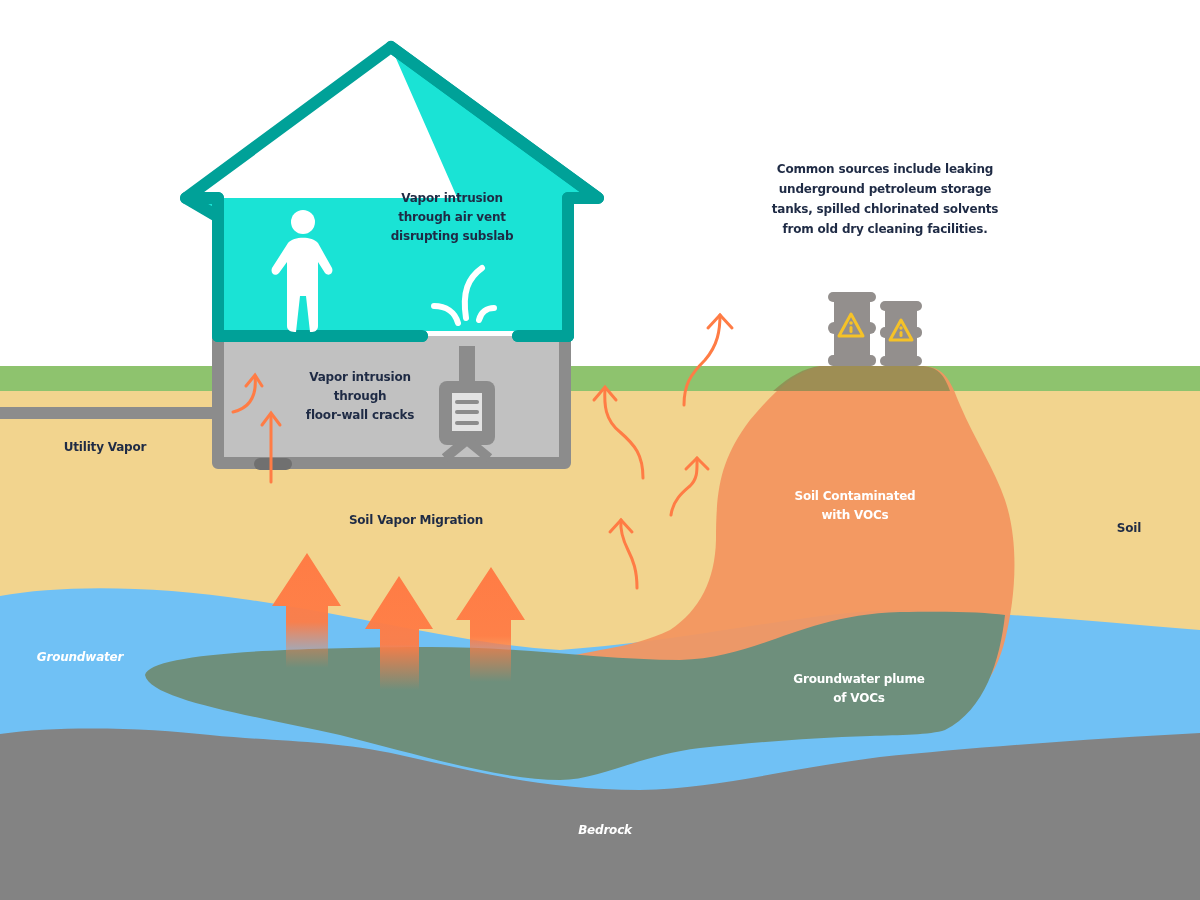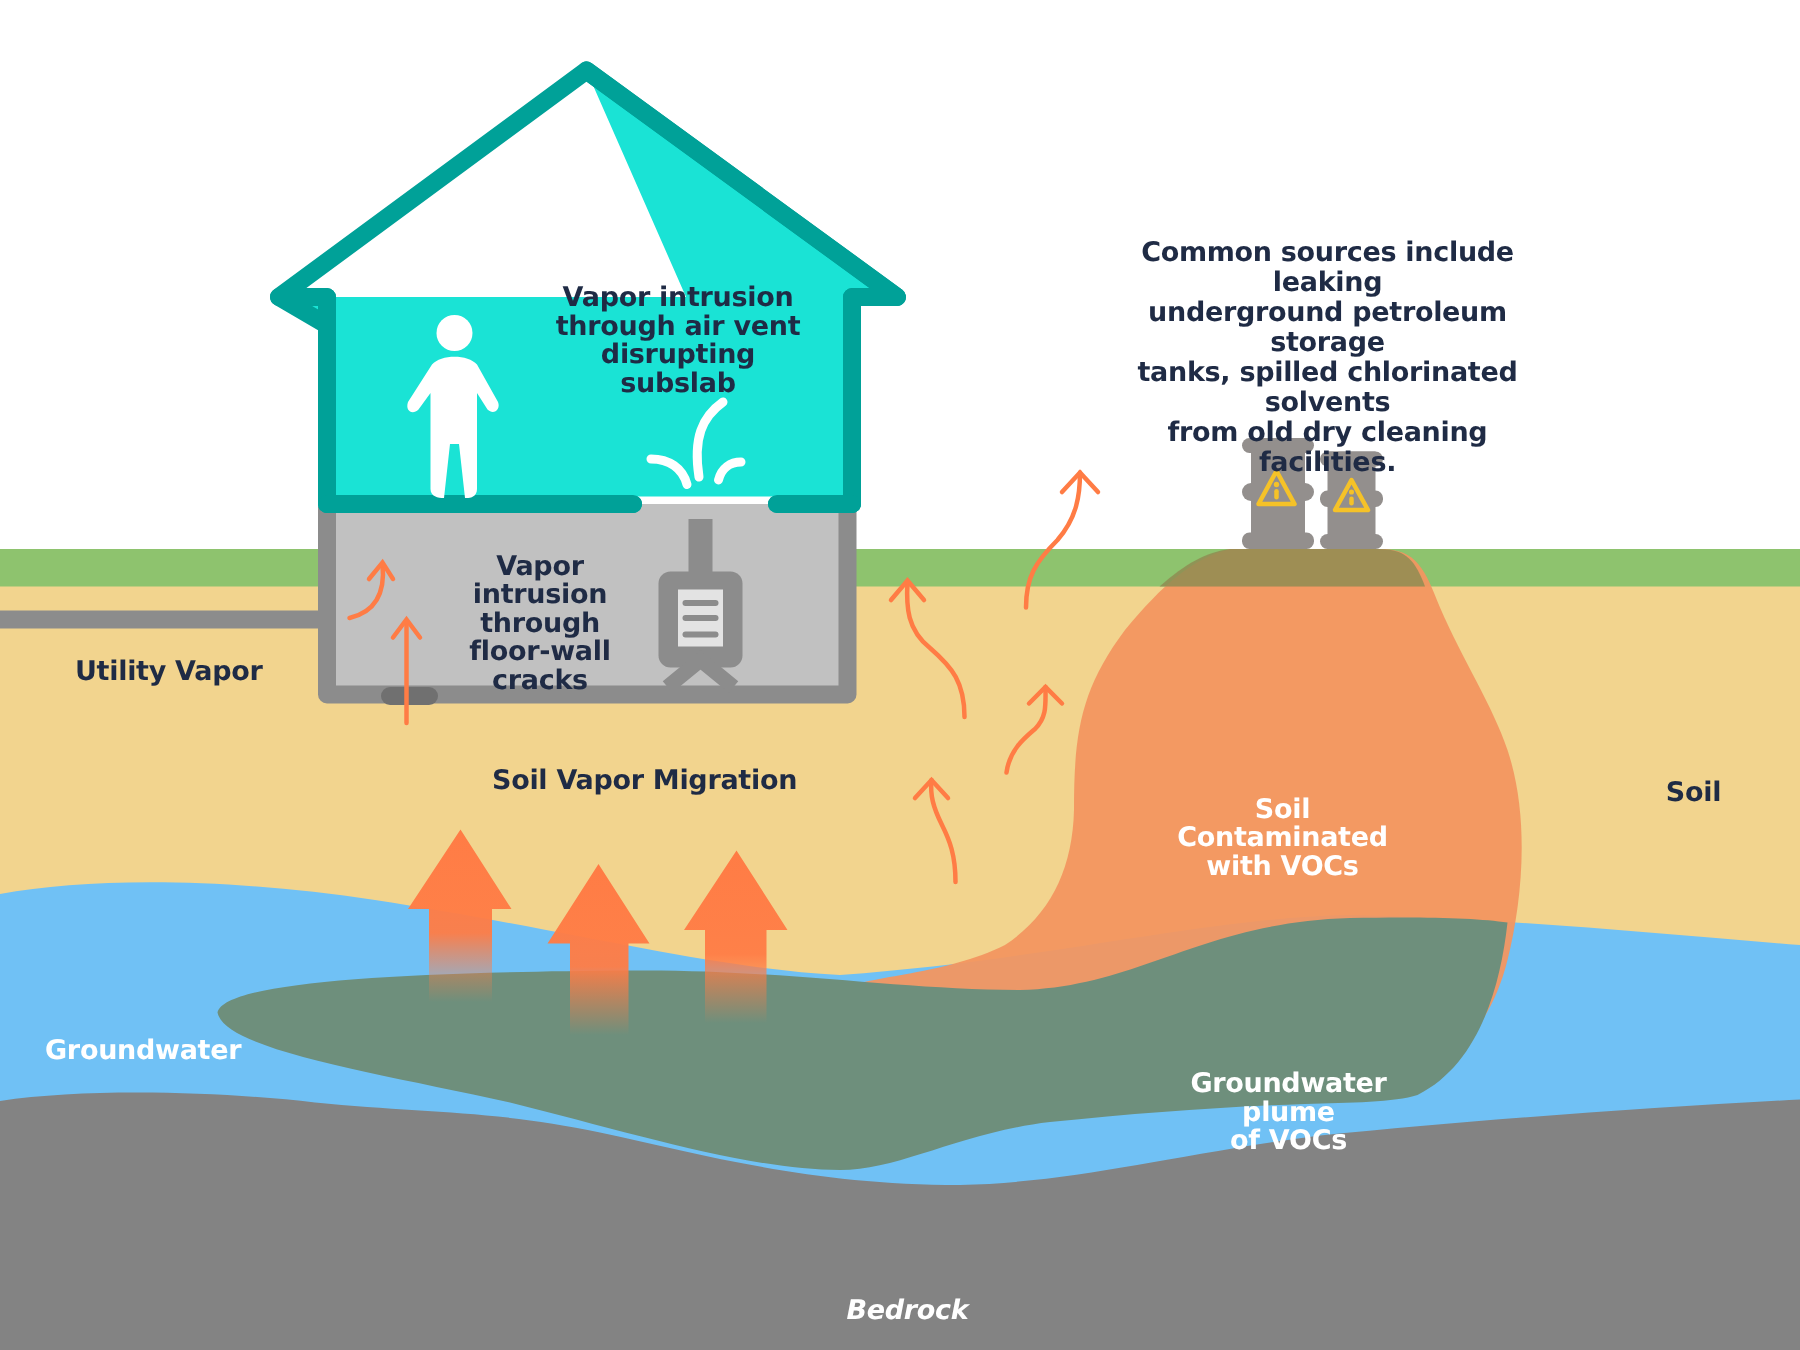--- a/index.html
+++ b/index.html
@@ -1,20 +1,20 @@
 <!DOCTYPE html>
 <html><head>
   <meta charset="utf-8">
   <style>
     html, body { margin: 0; padding: 0; background: #ffffff; }
     body { width: 1200px; height: 900px; position: relative; overflow: hidden; font-family: "DejaVu Sans", sans-serif; }
     #scene { position: absolute; left: 0; top: 0; width: 1200px; height: 900px; }
-    .label { position: absolute; font-family: "DejaVu Sans", sans-serif; font-weight: bold; font-size: 18px; line-height: 19px; text-align: center; white-space: nowrap; letter-spacing: -0.2px; }
+    .label { position: absolute; font-family: "DejaVu Sans", sans-serif; font-weight: bold; font-size: 12px; line-height: 19px; text-align: center; white-space: nowrap; letter-spacing: -0.2px; }
     .dark { color: #1f2b45; }
-    .light { color: #ffffff; margin-top: 43px; }
+    .light { color: #ffffff; }
     .ml { white-space: pre-line; }
   </style>
 </head>
 <body>
 
 <svg id="scene" viewBox="0 0 1200 900" xmlns="http://www.w3.org/2000/svg">
   <defs>
     <linearGradient id="fadeArrow" x1="0" y1="0" x2="0" y2="1">
       <stop offset="0" stop-color="#ff7c45" stop-opacity="1"></stop>
       <stop offset="0.6" stop-color="#ff7c45" stop-opacity="0.95"></stop>
@@ -121,16 +121,16 @@
 floor-wall cracks</div>
 <div class="label dark" style="left:50px; top:438px; width:110px;">Utility Vapor</div>
 <div class="label dark" style="left:328px; top:511px; width:176px;">Soil Vapor Migration</div>
 <div class="label dark ml" style="left:735px; top:159px; width:300px; line-height:20px;">Common sources include leaking
 underground petroleum storage
 tanks, spilled chlorinated solvents
 from old dry cleaning facilities.</div>
 <div class="label light ml" style="left:770px; top:487px; width:170px;">Soil Contaminated
 with VOCs</div>
 <div class="label dark" style="left:1100px; top:519px; width:58px;">Soil</div>
-<div class="label light" style="left:30px; top:648px; width:100px;">Groundwater</div>
+<div class="label light" style="left:30px; top:648px; width:100px;font-style:italic;">Groundwater</div>
 <div class="label light ml" style="left:770px; top:670px; width:178px;">Groundwater plume
 of VOCs</div>
 <div class="label light" style="left:560px; top:821px; width:90px;font-style:italic;">Bedrock</div>
 
 </body></html>

